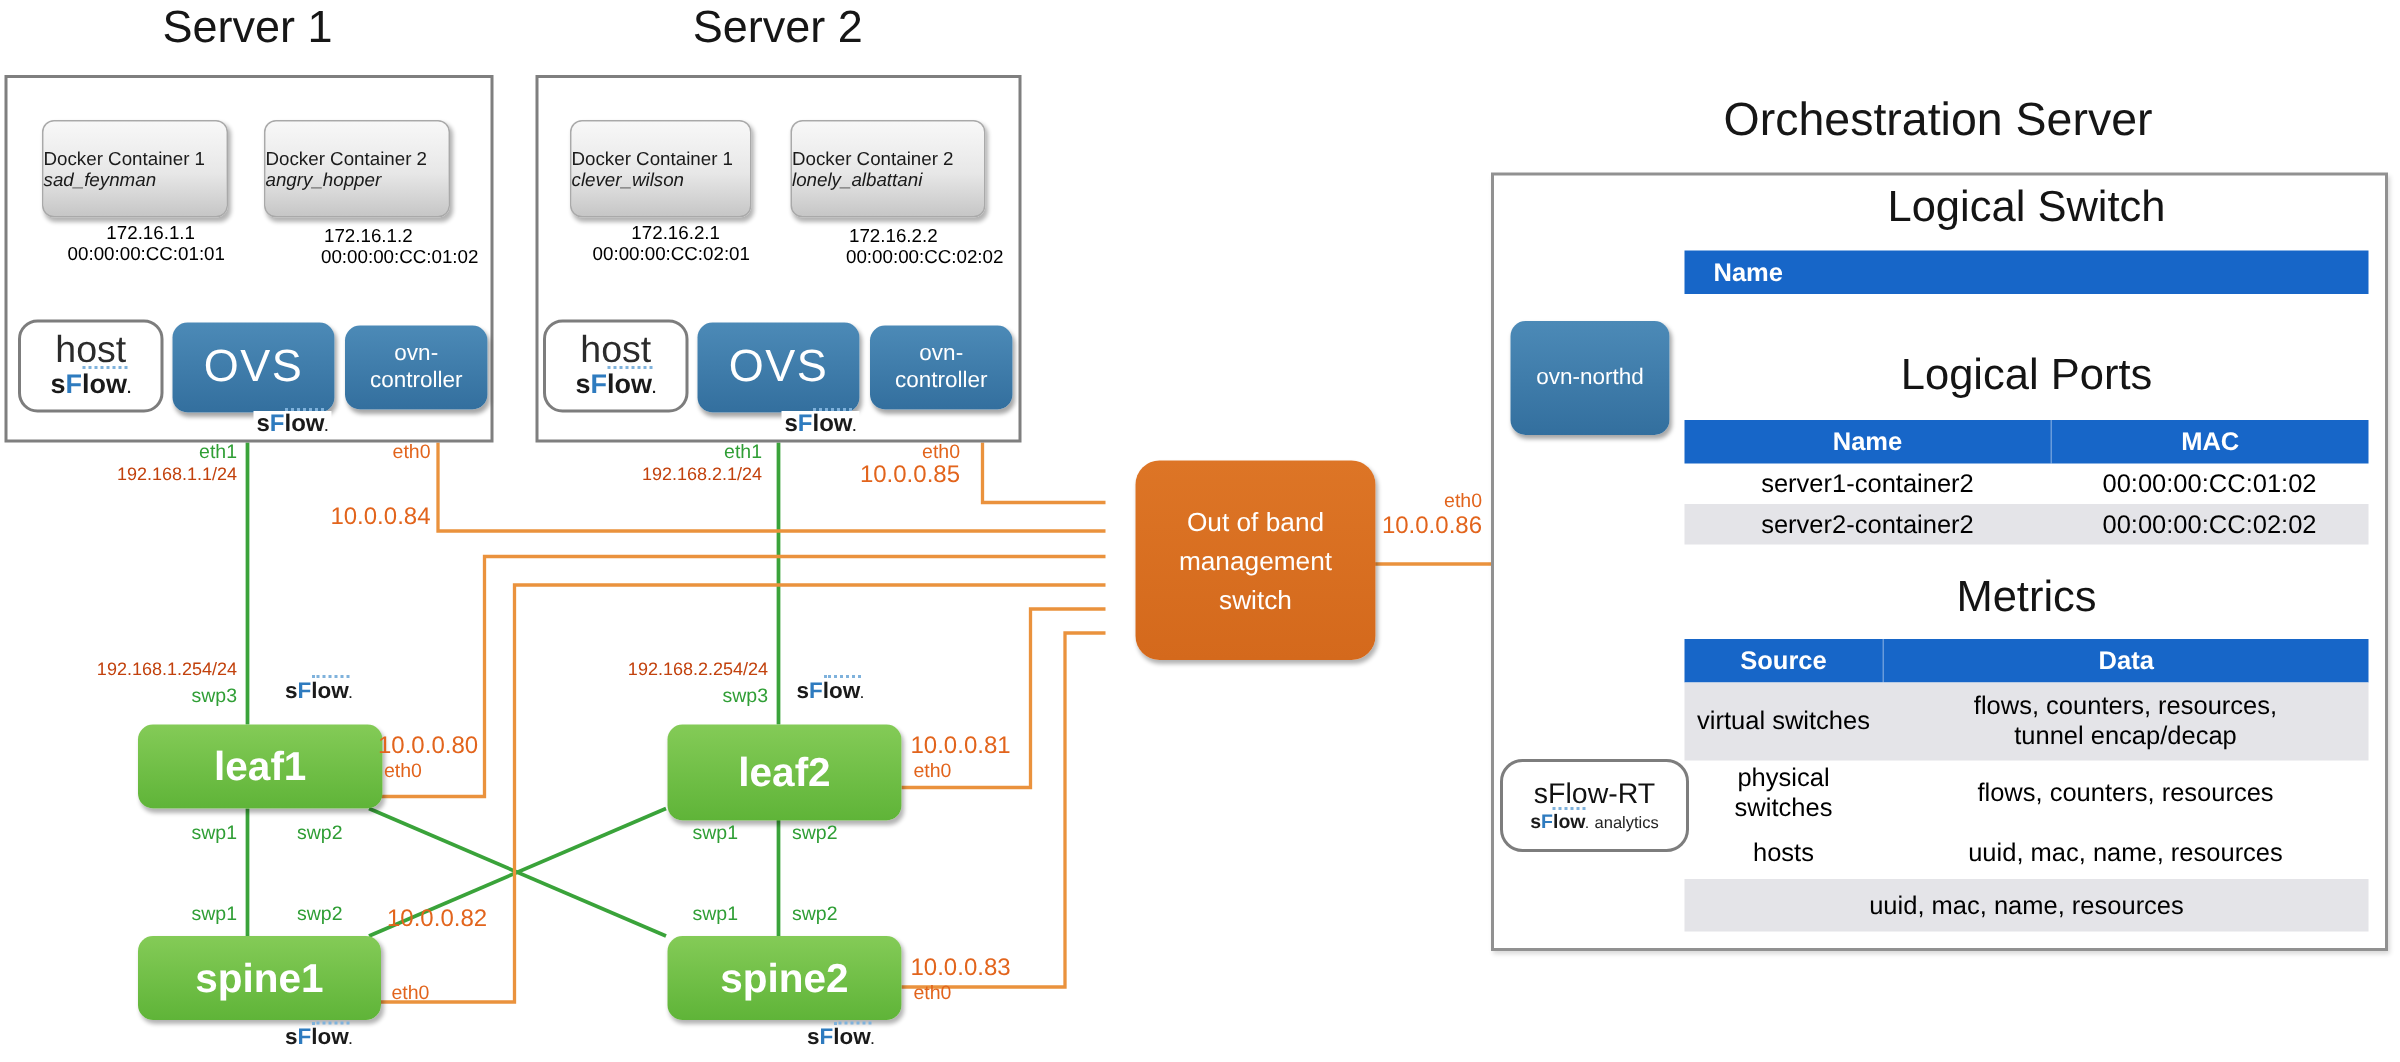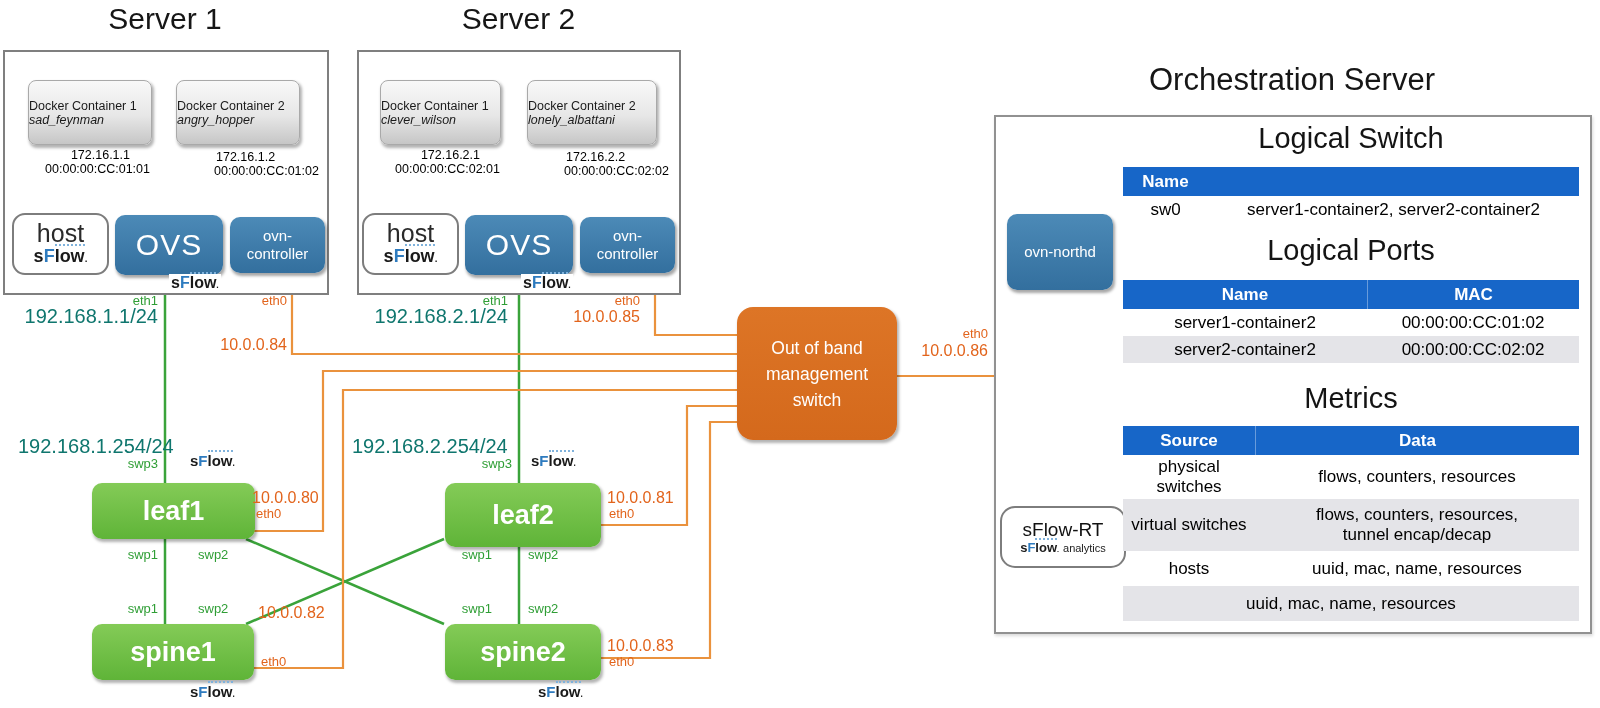--- a/index.html
+++ b/index.html
@@ -31,35 +31,35 @@
   .ovn-line{font-size:15px;line-height:18px;}
   
   .greenbox{border-radius:10px;background:linear-gradient(#84cb57,#5fb438);
             box-shadow:1.5px 2.5px 3px rgba(0,0,0,.3);
             display:flex;align-items:center;justify-content:center;color:#fff;
             font-size:27px;font-weight:700;}
   
   .orangebox{border-radius:16px;background:linear-gradient(#dd7526,#d4691c);
              box-shadow:1.5px 2.5px 3px rgba(0,0,0,.3);
              display:flex;flex-direction:column;align-items:center;justify-content:center;
-             color:#fff;font-size:17.5px;line-height:26px;}
+             color:#fff;font-size:17.5px;line-height:26px;margin-left:20px;}
   
   .whitebox{border:2px solid #7d7d7d;border-radius:13px;background:#fff;
             display:flex;flex-direction:column;align-items:center;justify-content:center;}
   .host-label{font-size:25px;color:#2b2b2b;line-height:25px;}
   .sflowrt-label{font-size:19px;color:#111;line-height:21px;}
   
   .sflow{font-weight:700;color:#1a1a1a;white-space:nowrap;}
   .sf-f{color:#2e7bbf;}
   .sf-low{border-top:2px dotted #79aednot;}
   .sf-low{border-top:2px dotted #7fb2dc;}
   .sf-dot{font-size:55%;}
   
   .glab{color:#2f9e35;font-size:13px;line-height:14px;}
-  .glab-ip{color:#0f766e;font-size:20px;line-height:17px;}
+  .glab-ip{color:#c2410c;font-size:12px;line-height:17px;}
   .olab{color:#e2641c;font-size:13px;line-height:14px;}
   .olab-ip{color:#e2641c;font-size:16px;line-height:17px;}
   
   .tbl{display:flex;flex-direction:column;}
   .trow{display:flex;align-items:stretch;}
   .thead{background:#1766c8;color:#fff;font-weight:700;font-size:17px;}
   .tcell{display:flex;align-items:center;justify-content:center;text-align:center;
          font-size:17px;color:#000;padding:2px 4px;box-sizing:border-box;}
   .thead .tcell{color:#fff;}
   .thead .tcell + .tcell{border-left:1px solid rgba(255,255,255,.35);}
@@ -162,21 +162,21 @@
 <div class="abs glab-ip r" style="left:20px;top:308px;width:138px;">192.168.1.1/24</div>
 <div class="abs olab r" style="left:225px;top:294px;width:62px;">eth0</div>
 <div class="abs olab-ip r" style="left:205px;top:308px;width:82px;margin-top:28px;">10.0.0.84</div>
 <div class="abs glab r" style="left:408px;top:294px;width:100px;">eth1</div>
 <div class="abs glab-ip r" style="left:370px;top:308px;width:138px;">192.168.2.1/24</div>
 <div class="abs olab r" style="left:578px;top:294px;width:62px;">eth0</div>
 <div class="abs olab-ip r" style="left:558px;top:308px;width:82px;">10.0.0.85</div>
 
 <div class="abs glab-ip r" style="left:18px;top:438px;width:140px;">192.168.1.254/24</div>
 <div class="abs glab r" style="left:18px;top:457px;width:140px;">swp3</div>
-<div class="abs glab-ip r" style="left:352px;top:438px;width:140px;">192.168.2.254/24</div>
+<div class="abs glab-ip r" style="left:372px;top:438px;width:140px;">192.168.2.254/24</div>
 <div class="abs glab r" style="left:372px;top:457px;width:140px;">swp3</div>
 
 <span class="abs sflow" style="left:190px;top:452px;font-size:15px;"><span>s</span><span class="sf-f">F</span><span class="sf-low">low</span><span class="sf-dot">.</span></span>
 <span class="abs sflow" style="left:531px;top:452px;font-size:15px;"><span>s</span><span class="sf-f">F</span><span class="sf-low">low</span><span class="sf-dot">.</span></span>
 
 <div class="abs greenbox" style="left:92px;top:483px;width:163px;height:56px;">
     <span>leaf1</span>
   </div>
 <div class="abs greenbox" style="left:445px;top:483px;width:156px;height:64px;">
     <span>leaf2</span>
@@ -230,24 +230,20 @@
     <span class="sflow" style="font-size:13px;"><span>s</span><span class="sf-f">F</span><span class="sf-low">low</span><span class="sf-dot">.</span></span>
     <span style="font-size:11px;color:#222;">analytics</span>
   </div>
 </div>
 
 <div class="abs subhead c" style="left:1123px;top:122px;width:456px;">Logical Switch</div>
 <div class="abs tbl" style="left:1123px;top:167px;width:456px;">
   <div class="trow thead" style="height:29px;">
     <div class="tcell" style="width:85px;">Name</div>
   </div>
-  <div class="trow" style="height:28px;">
-    <div class="tcell" style="width:85px;">sw0</div>
-    <div class="tcell" style="flex:1;">server1-container2, server2-container2</div>
-  </div>
 </div>
 
 <div class="abs subhead c" style="left:1123px;top:234px;width:456px;">Logical Ports</div>
 <div class="abs tbl" style="left:1123px;top:280px;width:456px;">
   <div class="trow thead" style="height:29px;">
     <div class="tcell" style="width:244px;">Name</div>
     <div class="tcell" style="flex:1;">MAC</div>
   </div>
   <div class="trow" style="height:27px;">
     <div class="tcell" style="width:244px;">server1-container2</div>
@@ -258,28 +254,28 @@
     <div class="tcell" style="flex:1;">00:00:00:CC:02:02</div>
   </div>
 </div>
 
 <div class="abs subhead c" style="left:1123px;top:382px;width:456px;">Metrics</div>
 <div class="abs tbl" style="left:1123px;top:426px;width:456px;">
   <div class="trow thead" style="height:29px;">
     <div class="tcell" style="width:132px;">Source</div>
     <div class="tcell" style="flex:1;">Data</div>
   </div>
+  <div class="trow alt" style="min-height:52px;">
+    <div class="tcell" style="width:132px;">virtual switches</div>
+    <div class="tcell" style="flex:1;padding:2px 40px;">flows, counters, resources, tunnel encap/decap</div>
+  </div>
   <div class="trow" style="min-height:30px;">
     <div class="tcell" style="width:132px;">physical switches</div>
     <div class="tcell" style="flex:1;">flows, counters, resources</div>
   </div>
-  <div class="trow alt" style="min-height:52px;">
-    <div class="tcell" style="width:132px;">virtual switches</div>
-    <div class="tcell" style="flex:1;padding:2px 40px;">flows, counters, resources, tunnel encap/decap</div>
-  </div>
   <div class="trow" style="min-height:35px;">
     <div class="tcell" style="width:132px;">hosts</div>
     <div class="tcell" style="flex:1;">uuid, mac, name, resources</div>
   </div>
   <div class="trow alt" style="min-height:35px;">
     <div class="tcell" style="flex:1;">uuid, mac, name, resources</div>
   </div>
 </div>
 
 </body></html>

